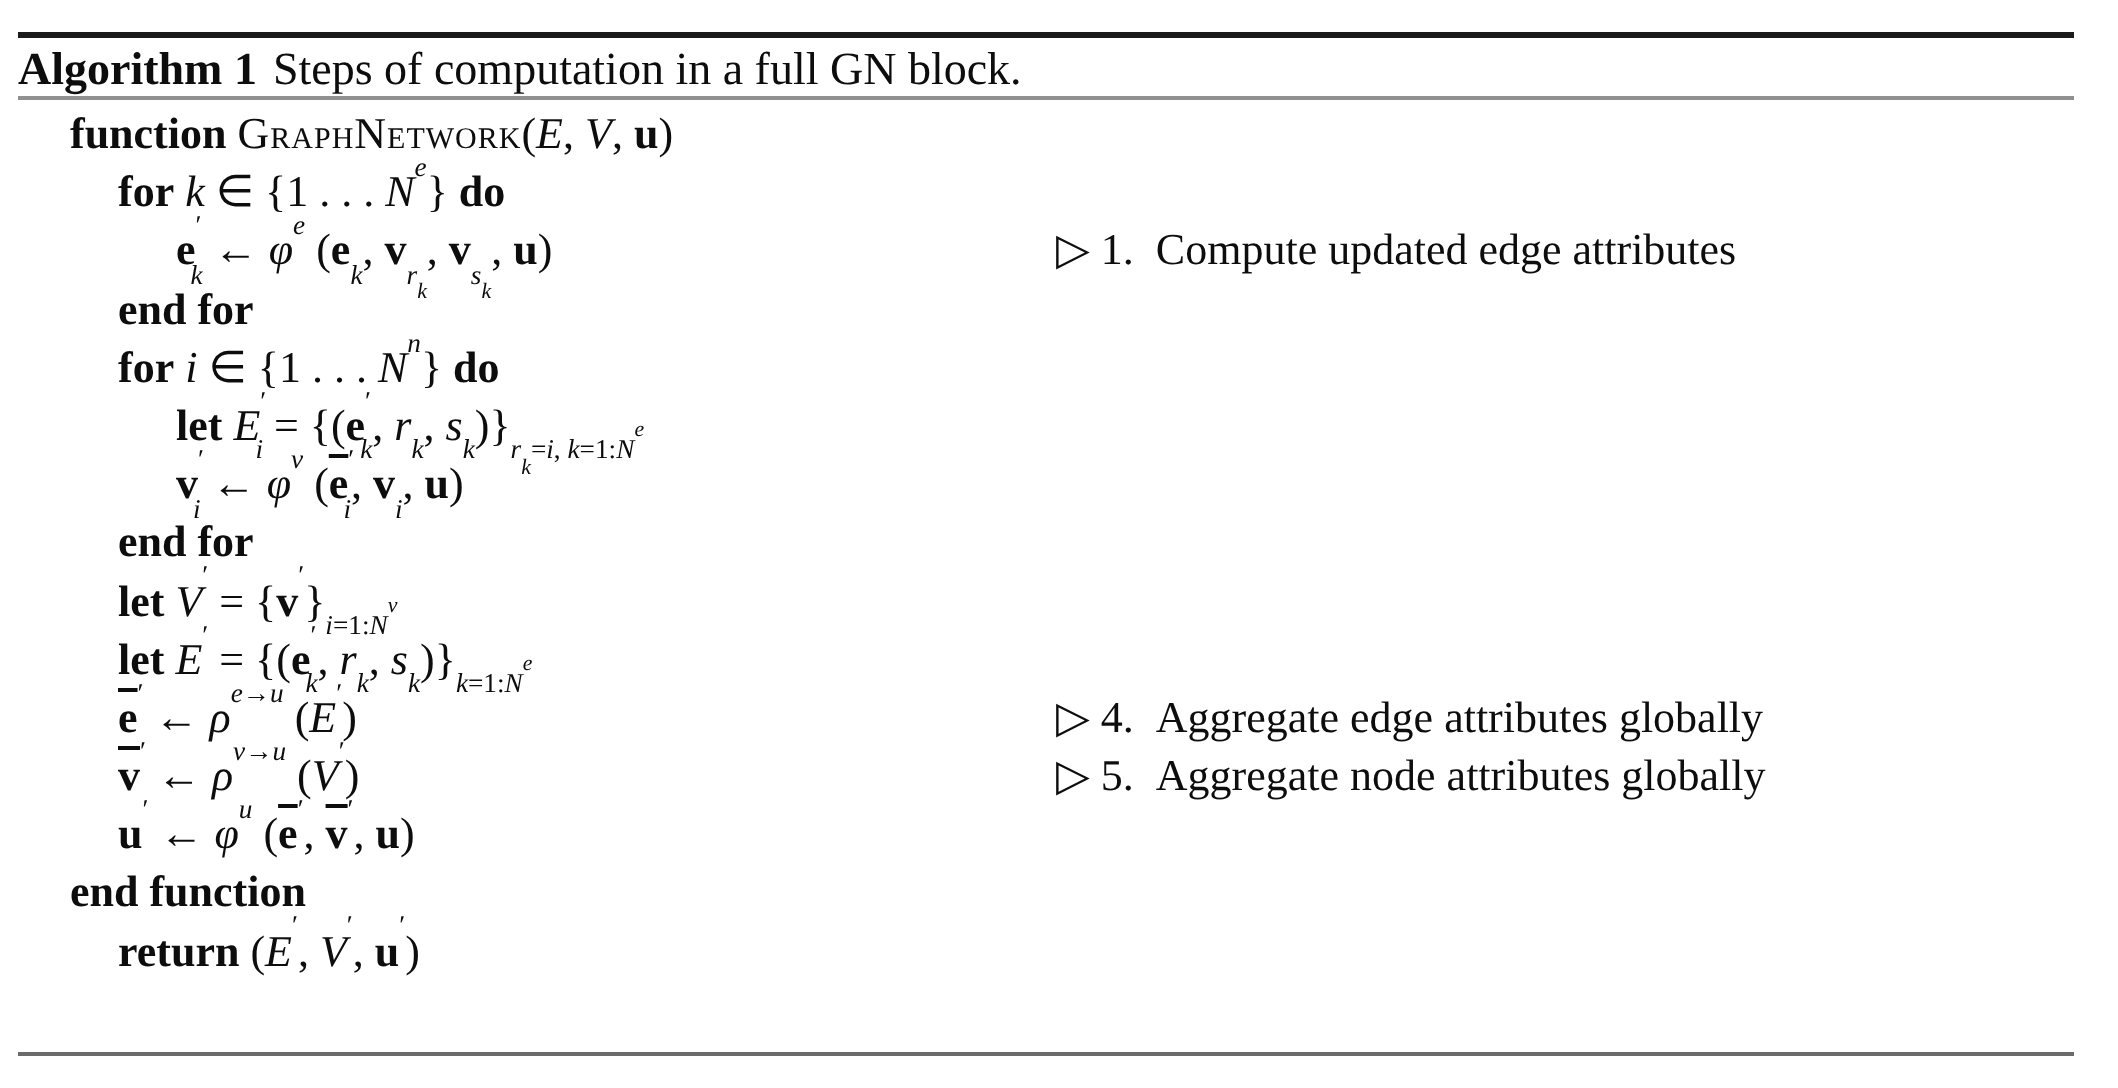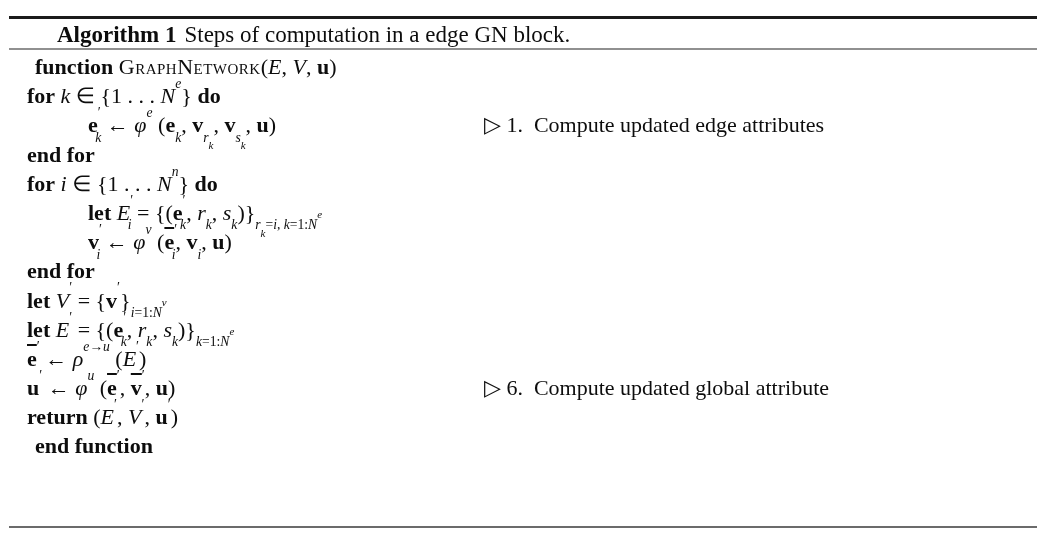--- a/index.html
+++ b/index.html
@@ -16,65 +16,66 @@
   .rule-top    { top: 16px;  height: 3px; }
   .rule-mid    { top: 48px;  height: 2px; }
   .rule-bottom { top: 526px; height: 2px; }
   .title {
     position: absolute;
     left: 9px; top: 21px;
     font-size: 23px;
     line-height: 27px;
     white-space: nowrap;
   }
-  .title .lbl { font-weight: 700; margin-right: 8px; margin-left: 48px; }
+  .title .lbl { font-weight: 700; margin-right: 8px; }
   .body { position: absolute; top: 52px; left: 0; width: 1059px; }
   .line {
     position: relative;
     height: 29.2px;
     line-height: 29.2px;
     font-size: 22px;
     white-space: nowrap;
     font-family: Liberation Serif, serif;
   }
   .indent-1 { padding-left: 35px; }
-  .indent-2 { padding-left: 27px; }
+  .indent-2 { padding-left: 59px; }
   .indent-3 { padding-left: 88px; }
-  .comment { position: absolute; left: 484px; top: 0; }
+  .comment { position: absolute; left: 528px; top: 0; }
   b { font-weight: 700; }
   i { font-style: italic; }
   .mb { font-weight: 700; font-style: normal; }
   .ol { text-decoration: overline; }
   .sc { font-variant: small-caps; letter-spacing: 0.5px; }
   sup, sub { line-height: 0; }
   sup { font-size: 62%; position: relative; top: -0.5em; }
   sub { font-size: 62%; position: relative; top: 0.3em; }
   sub sub { font-size: 80%; top: 0.35em; }
   sub sup { font-size: 80%; top: -0.5em; }
   .tk { margin-left: -0.4em; }
 </style>
 </head>
 <body>
 
 <div class="figure" style="background: rgb(255, 255, 255); color: rgb(13, 13, 13);">
   <div class="rule rule-top" style="background: rgb(27, 27, 27);"></div>
   <div class="title">
-    <span class="lbl">Algorithm 1</span><span>Steps of computation in a edge GN block.</span>
+    <span class="lbl">Algorithm 1</span><span>Steps of computation in a full GN block.</span>
   </div>
   <div class="rule rule-mid" style="background: rgb(144, 144, 144);"></div>
   <div class="body">
       <div class="line indent-1"><span class="code"><b>function</b> <span class="sc">GraphNetwork</span>(<i>E</i>, <i>V</i>, <span class="mb">u</span>)</span></div>
       <div class="line indent-2"><span class="code"><b>for</b> <i>k</i> ∈ {1 . . . <i>N</i><sup><i>e</i></sup>} <b>do</b></span></div>
       <div class="line indent-3"><span class="code"><span class="mb">e</span><sup>′</sup><sub class="tk"><i>k</i></sub> ← <i>φ</i><sup><i>e</i></sup> (<span class="mb">e</span><sub><i>k</i></sub>, <span class="mb">v</span><sub><i>r</i><sub><i>k</i></sub></sub>, <span class="mb">v</span><sub><i>s</i><sub><i>k</i></sub></sub>, <span class="mb">u</span>)</span><span class="comment"><span>▷</span>&nbsp;1. Compute updated edge attributes</span></div>
       <div class="line indent-2"><span class="code"><b>end for</b></span></div>
       <div class="line indent-2"><span class="code"><b>for</b> <i>i</i> ∈ {1 . . . <i>N</i><sup><i>n</i></sup>} <b>do</b></span></div>
       <div class="line indent-3"><span class="code"><b>let</b> <i>E</i><sup>′</sup><sub class="tk"><i>i</i></sub> = {(<span class="mb">e</span><sup>′</sup><sub class="tk"><i>k</i></sub>, <i>r</i><sub><i>k</i></sub>, <i>s</i><sub><i>k</i></sub>)}<sub><i>r</i><sub><i>k</i></sub>=<i>i</i>, <i>k</i>=1:<i>N</i><sup><i>e</i></sup></sub></span></div>
       <div class="line indent-3"><span class="code"><span class="mb">v</span><sup>′</sup><sub class="tk"><i>i</i></sub> ← <i>φ</i><sup><i>v</i></sup> (<span class="mb ol">e</span><sup>′</sup><sub class="tk"><i>i</i></sub>, <span class="mb">v</span><sub><i>i</i></sub>, <span class="mb">u</span>)</span></div>
       <div class="line indent-2"><span class="code"><b>end for</b></span></div>
       <div class="line indent-2"><span class="code"><b>let</b> <i>V</i><sup>′</sup> = {<span class="mb">v</span><sup>′</sup>}<sub><i>i</i>=1:<i>N</i><sup><i>v</i></sup></sub></span></div>
       <div class="line indent-2"><span class="code"><b>let</b> <i>E</i><sup>′</sup> = {(<span class="mb">e</span><sup>′</sup><sub class="tk"><i>k</i></sub>, <i>r</i><sub><i>k</i></sub>, <i>s</i><sub><i>k</i></sub>)}<sub><i>k</i>=1:<i>N</i><sup><i>e</i></sup></sub></span></div>
-      <div class="line indent-2"><span class="code"><span class="mb ol">e</span><sup>′</sup> ← <i>ρ</i><sup><i>e</i>→<i>u</i></sup> (<i>E</i><sup>′</sup>)</span></div>
-      <div class="line indent-2"><span class="code"><span class="mb">u</span><sup>′</sup> ← <i>φ</i><sup><i>u</i></sup> (<span class="mb ol">e</span><sup>′</sup>, <span class="mb ol">v</span><sup>′</sup>, <span class="mb">u</span>)</span><span class="comment"><span>▷</span>&nbsp;6. Compute updated global attribute</span></div>
+      <div class="line indent-2"><span class="code"><span class="mb ol">e</span><sup>′</sup> ← <i>ρ</i><sup><i>e</i>→<i>u</i></sup> (<i>E</i><sup>′</sup>)</span><span class="comment"><span>▷</span>&nbsp;4. Aggregate edge attributes globally</span></div>
+      <div class="line indent-2"><span class="code"><span class="mb ol">v</span><sup>′</sup> ← <i>ρ</i><sup><i>v</i>→<i>u</i></sup> (<i>V</i><sup>′</sup>)</span><span class="comment"><span>▷</span>&nbsp;5. Aggregate node attributes globally</span></div>
+      <div class="line indent-2"><span class="code"><span class="mb">u</span><sup>′</sup> ← <i>φ</i><sup><i>u</i></sup> (<span class="mb ol">e</span><sup>′</sup>, <span class="mb ol">v</span><sup>′</sup>, <span class="mb">u</span>)</span></div>
+      <div class="line indent-1"><span class="code"><b>end function</b></span></div>
       <div class="line indent-2"><span class="code"><b>return</b> (<i>E</i><sup>′</sup>, <i>V</i><sup>′</sup>, <span class="mb">u</span><sup>′</sup>)</span></div>
-      <div class="line indent-1"><span class="code"><b>end function</b></span></div>
     </div>
   <div class="rule rule-bottom" style="background: rgb(107, 107, 107);"></div>
 </div>
 
 </body></html>

